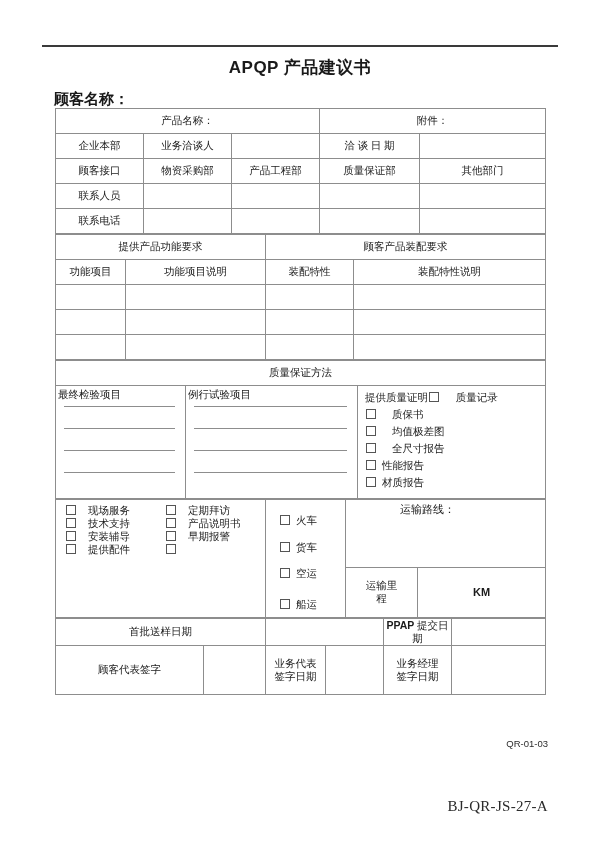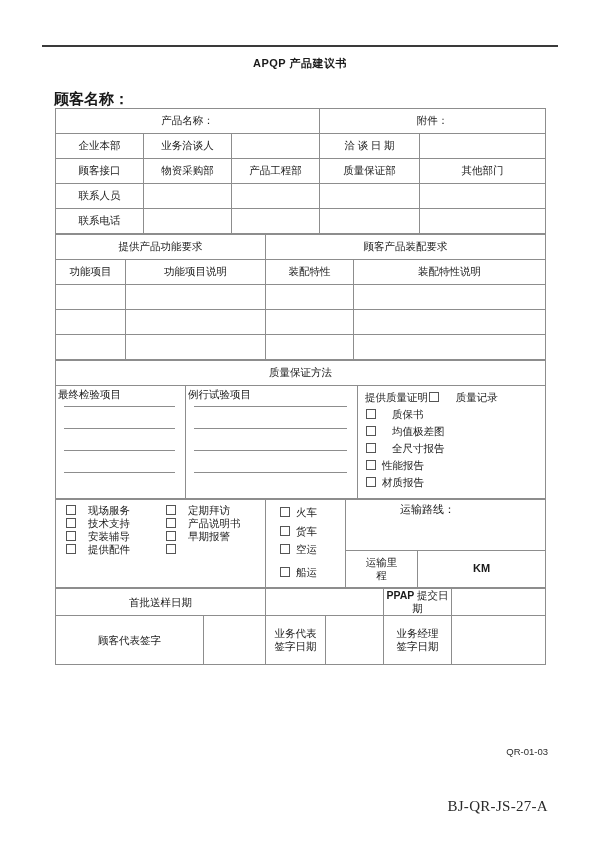--- a/index.html
+++ b/index.html
@@ -28,21 +28,21 @@
     width: 516px;
     height: 2px;
     background: #3a3a3a;
   }
   .doc-title {
     position: absolute;
     left: 0;
     top: 56px;
     width: 600px;
     text-align: center;
-    font-size: 11px;
+    font-size: 17px;
     font-weight: bold;
     letter-spacing: 0.5px;
   }
   .doc-title .latin {
     font-family: "Liberation Sans", sans-serif;
     font-weight: bold;
   }
   .customer-label {
     position: absolute;
     left: 54px;
@@ -131,21 +131,21 @@
   .svc .c2 { width: 78px; }
   .svc .c3 { width: 22px; }
   .svc .c4 { }
 
   .ship {
     padding: 4px 0 2px 0;
     font-size: 10.5px;
     line-height: 1.78;
     text-align: left;
   }
-  .ship .li { padding-left: 14px; }
+  .ship .li { padding-left: 14px; margin-top: 8px; }
 
   .route-label {
     text-align: left;
     padding: 3px 0 0 6px;
     font-size: 11px;
     margin-left: 48px;
   }
   .km {
     font-family: "Liberation Sans", sans-serif;
     font-size: 11px;
@@ -157,21 +157,20 @@
   }
   .two-line { line-height: 1.28; }
 
   .stamp-qr {
     position: absolute;
     right: 52px;
     top: 738px;
     font-size: 9.5px;
     font-family: "Liberation Sans", sans-serif;
     color: #2b2b2b;
-    margin-top: 8px;
   }
   .stamp-bj {
     position: absolute;
     right: 52px;
     top: 798px;
     font-size: 15px;
     font-family: "Liberation Serif", serif;
     color: #2b2b2b;
     letter-spacing: 0.3px;
   }

